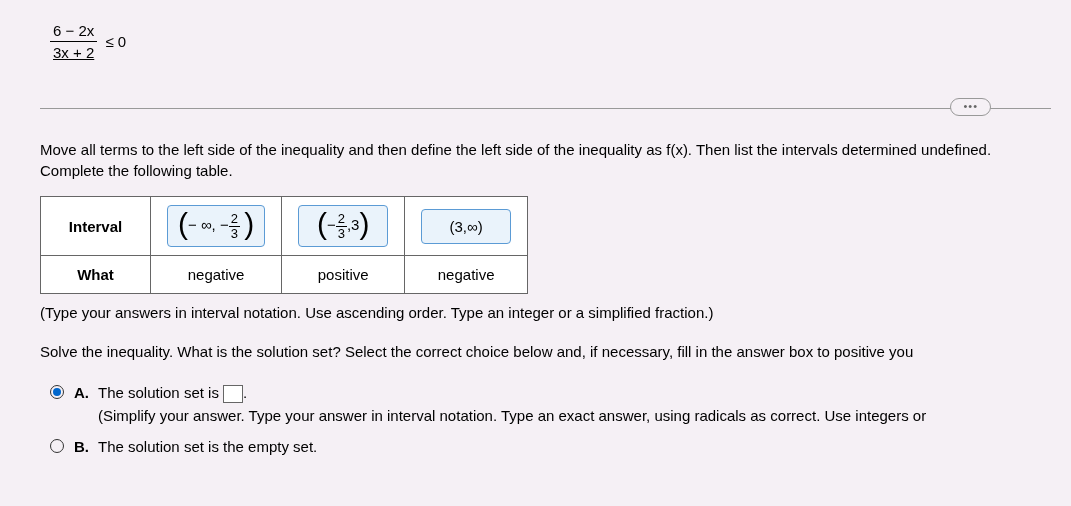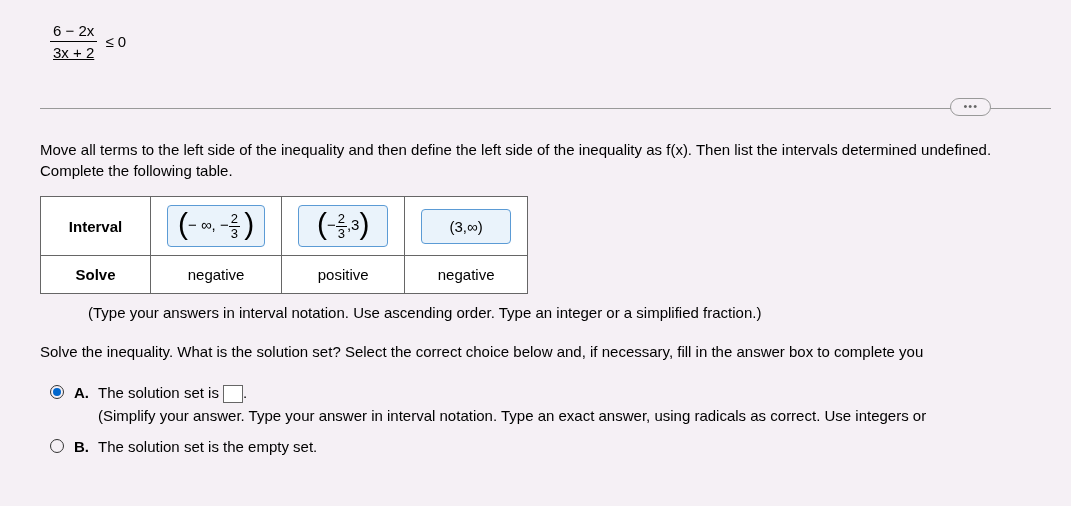--- a/index.html
+++ b/index.html
@@ -98,21 +98,20 @@
     .frac-small .den { display: block; padding: 0 2px; }
     .big-paren {
       font-size: 30px;
       vertical-align: middle;
       line-height: 0;
       position: relative;
       top: -2px;
     }
     .note {
       margin-bottom: 18px;
-      margin-left: 48px;
     }
     .question {
       margin-bottom: 20px;
     }
     .choices { margin-left: 10px; }
     .choice-row {
       display: flex;
       align-items: flex-start;
       margin-bottom: 10px;
     }
@@ -191,31 +190,31 @@
     <td>
       <span class="interval-box">
         <span class="big-paren">(</span><span>−</span><span class="frac-small"><span class="num">2</span><span class="den">3</span></span><span>,3</span><span class="big-paren">)</span>
       </span>
     </td>
     <td>
       <span class="interval-box">(3,∞)</span>
     </td>
   </tr>
   <tr>
-    <td>Solve</td>
+    <td>What</td>
     <td>negative</td>
     <td>positive</td>
     <td>negative</td>
   </tr>
 </tbody>
   </table>
 
 <p class="note">(Type your answers in interval notation. Use ascending order. Type an integer or a simplified fraction.)</p>
 
-<p class="question">Solve the inequality. What is the solution set? Select the correct choice below and, if necessary, fill in the answer box to complete you</p>
+<p class="question">Solve the inequality. What is the solution set? Select the correct choice below and, if necessary, fill in the answer box to positive you</p>
 
 
 <div class="choices">
   <div class="choice-row">
     <div class="radio-outer selected">
         <div class="radio-inner"></div>
       </div>
     <div class="choice-letter">A.</div>
     <div class="choice-body">
       <span>The solution set is </span><span class="answer-box"></span><span>.</span>

